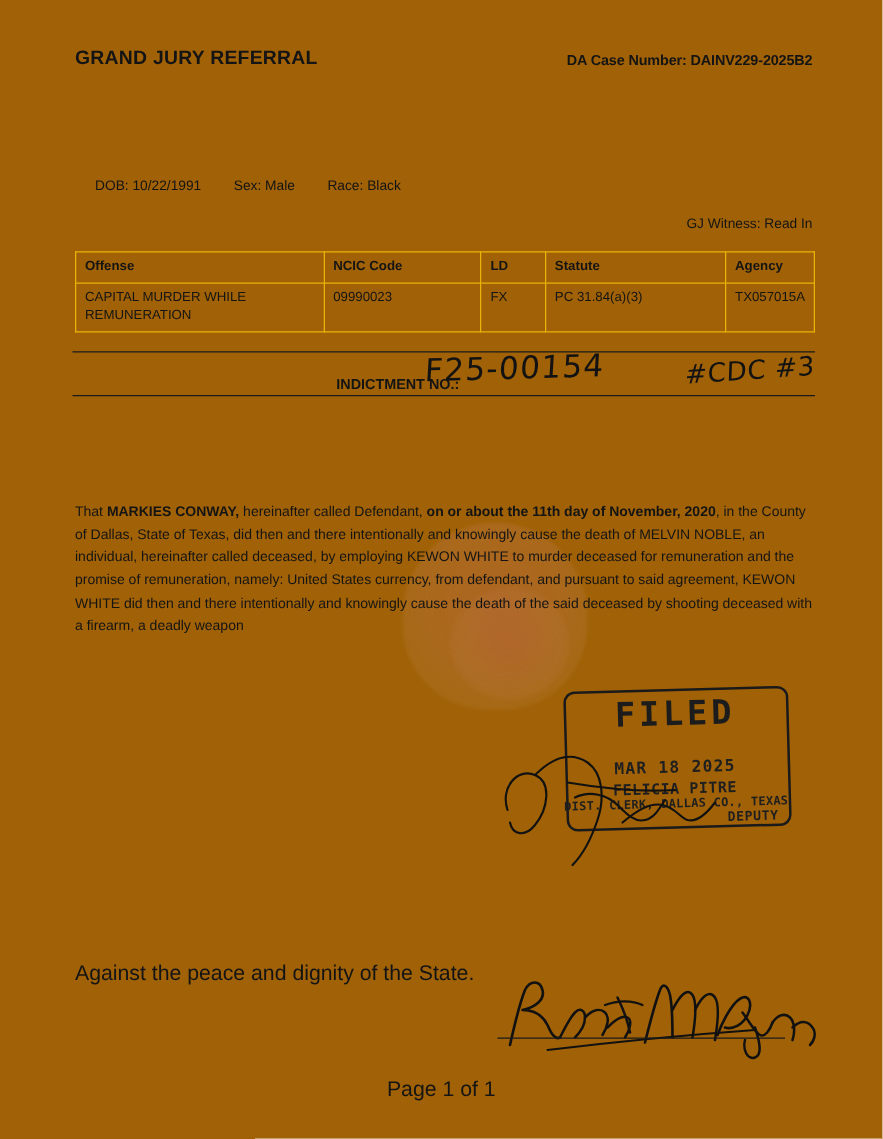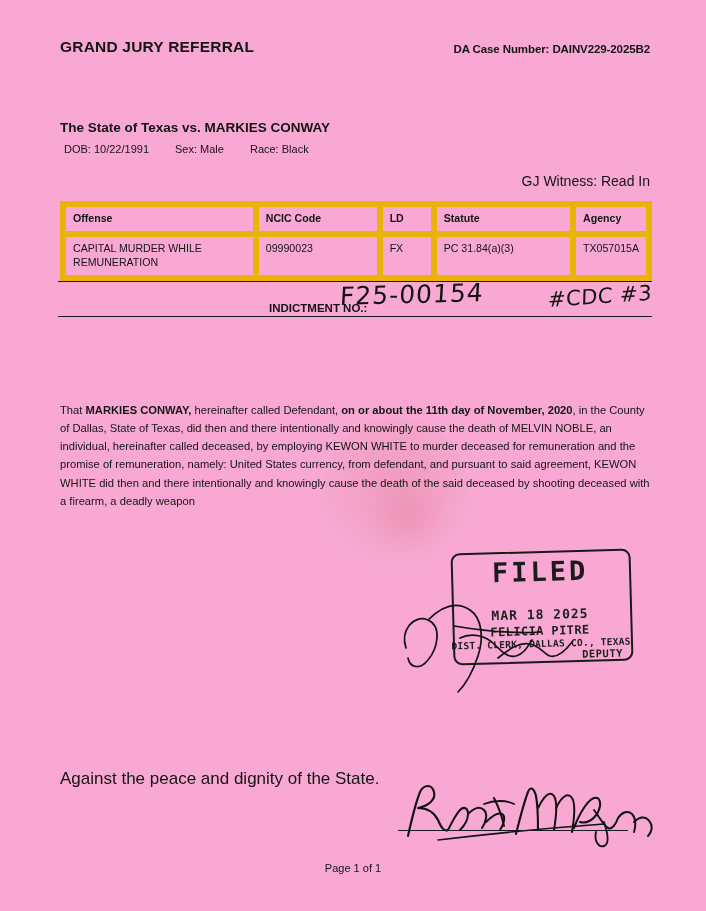--- a/index.html
+++ b/index.html
@@ -13,21 +13,21 @@
     position: relative;
     overflow: hidden;
     font-family: "Liberation Sans", sans-serif;
     color: #141414;
     -webkit-font-smoothing: antialiased;
   }
 
   .page {
     position: absolute;
     inset: 0;
-    background: #f9a8d4;
+    background: #a16207;
   }
 
   
   .watermark {
     position: absolute;
     left: 322px;
     top: 418px;
     width: 148px;
     height: 150px;
     border-radius: 50% 50% 46% 46%;
@@ -75,46 +75,46 @@
   
   .case-style {
     position: absolute;
     left: 60px;
     top: 120px;
     font-size: 13.5px;
     font-weight: bold;
   }
   .demo-row {
     position: absolute;
-    left: 48px;
+    left: 60px;
     top: 143px;
     font-size: 11px;
     white-space: pre;
     padding-left: 16px;
   }
   .demo-row .gap { display: inline-block; width: 26px; }
   .gj-witness {
     position: absolute;
     right: 56px;
     top: 173px;
-    font-size: 14px;
+    font-size: 11px;
   }
 
   
   .offense-table {
     position: absolute;
     left: 60px;
     top: 201px;
     width: 592px;
     border-collapse: collapse;
     font-size: 10.6px;
   }
   .offense-table th,
   .offense-table td {
-    border: 6px solid #eab308;
+    border: 1px solid #eab308;
     padding: 5px 7px;
     text-align: left;
     vertical-align: top;
     line-height: 1.32;
   }
   .offense-table th { font-weight: bold; }
   .offense-table td { font-weight: normal; }
   .col-offense { width: 190px; }
   .col-ncic    { width: 115px; }
   .col-ld      { width: 38px; }
@@ -291,35 +291,34 @@
     width: 230px;
     text-align: center;
     font-size: 11px;
   }
   .page-num {
     position: absolute;
     left: 0;
     top: 862px;
     width: 706px;
     text-align: center;
-    font-size: 11px;
+    font-size: 17px;
   }
 </style>
 </head>
 <body>
 
 <div class="page">
 
   <div class="watermark"></div>
   <div class="watermark2"></div>
 
   <div class="doc-title">GRAND JURY REFERRAL</div>
   <div class="da-case">DA Case Number: DAINV229-2025B2</div>
 
-  <div class="case-style">The State of Texas vs. MARKIES CONWAY</div>
   <div class="demo-row"><span>DOB: 10/22/1991</span><span class="gap"></span><span>Sex: Male</span><span class="gap"></span><span>Race: Black</span></div>
   <div class="gj-witness">GJ Witness: Read In</div>
 
   <table class="offense-table">
     <thead>
       <tr>
         <th class="col-offense">Offense</th>
         <th class="col-ncic">NCIC Code</th>
         <th class="col-ld">LD</th>
         <th class="col-statute">Statute</th>

